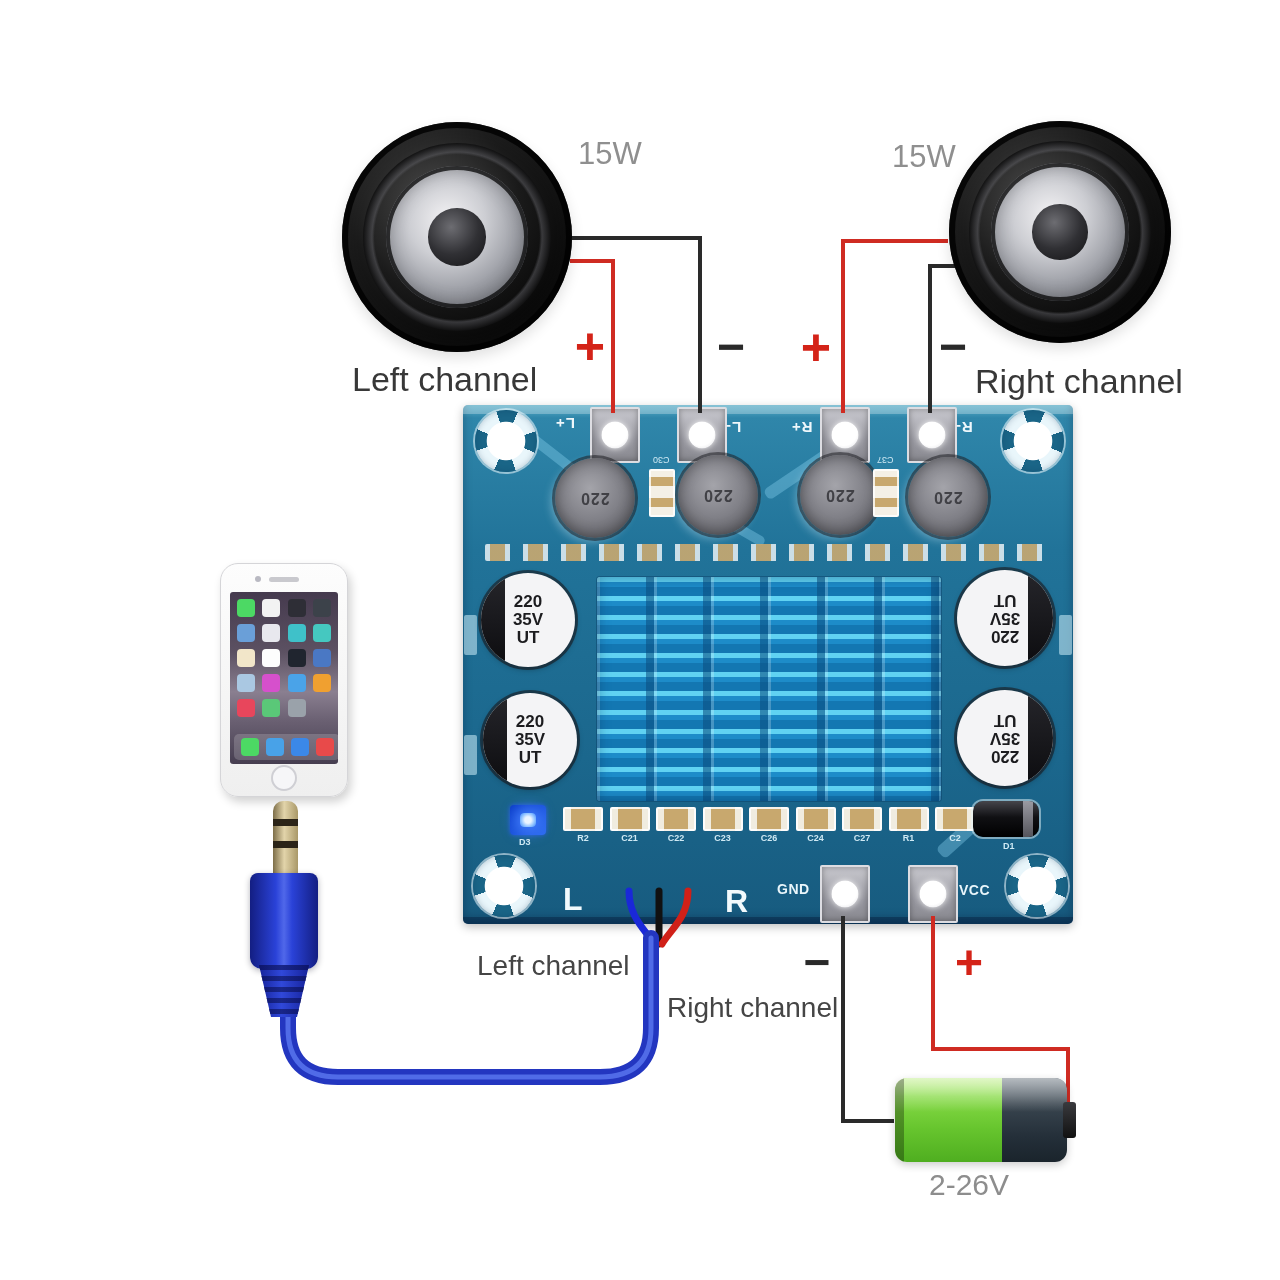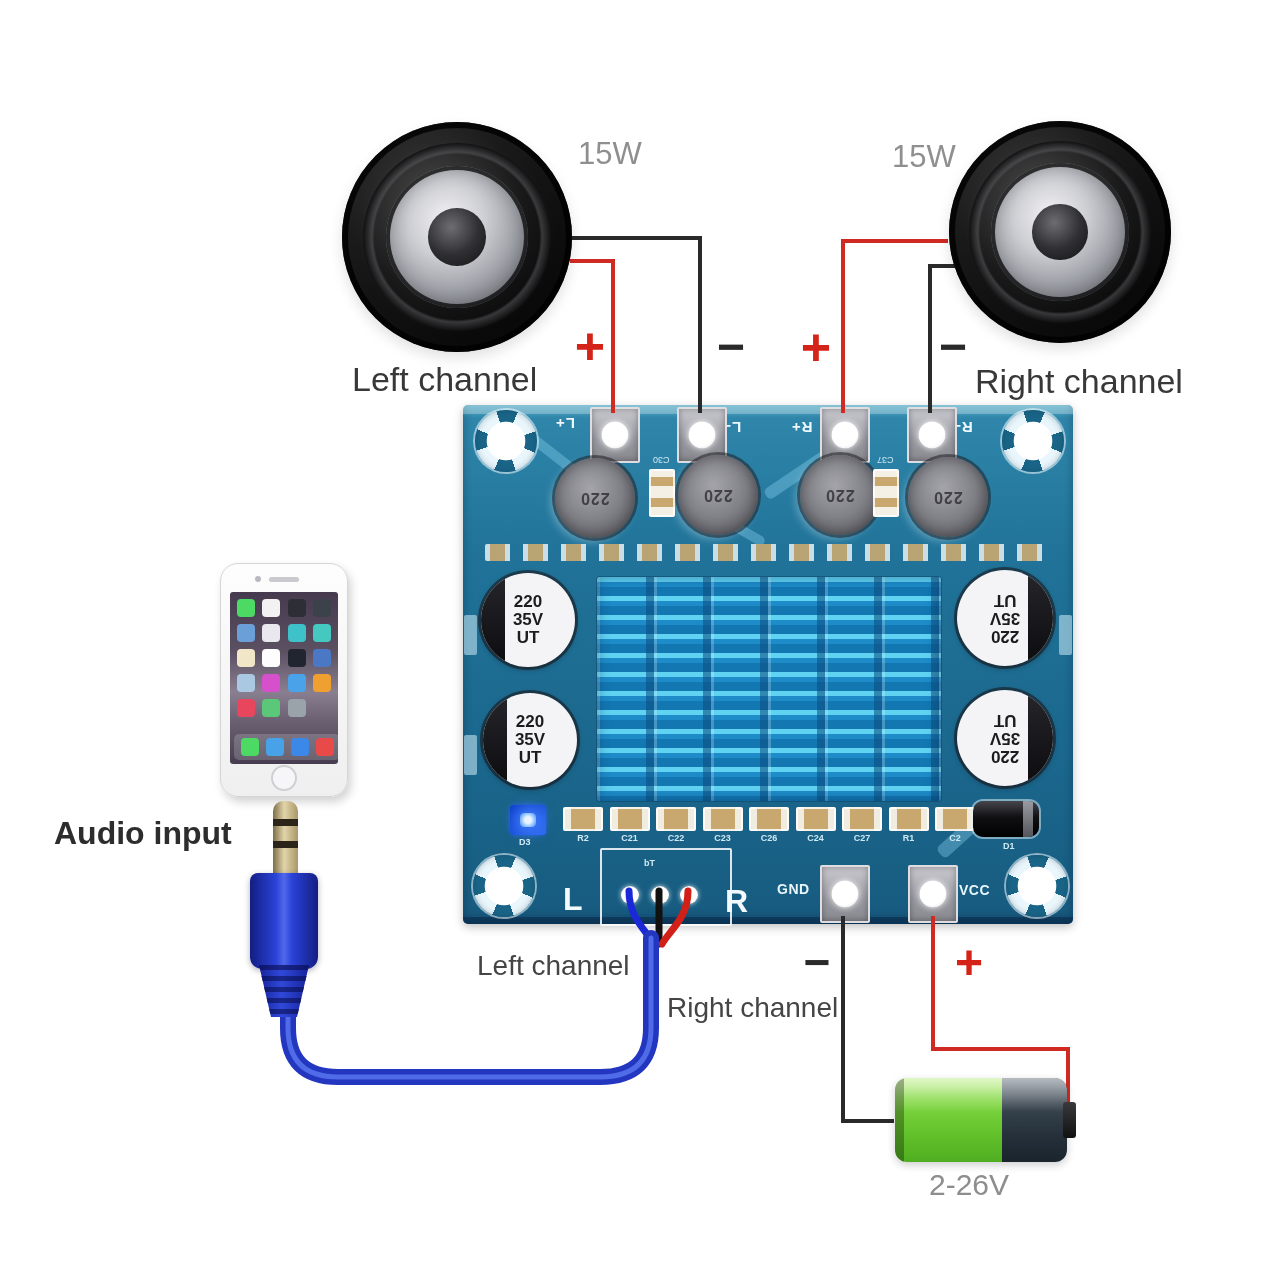--- a/index.html
+++ b/index.html
@@ -251,26 +251,20 @@
           <div class="smdbody"></div>
           <div class="smdlabel">C2</div>
         </div>
     </div>
 
     <div class="diode" style="left:510px;top:396px;">
         <i></i>
       </div>
     <div class="silk-sm" style="left:540px;top:436px;font-weight:bold;">D1</div>
 
-    <div class="hbox" style="left:137px;top:443px;width:128px;height:74px;">
-      <div class="silk-sm" style="left:42px;top:8px;font-weight:bold;">bT</div>
-      <div class="pin" style="left:19px;top:36px;"></div>
-      <div class="pin" style="left:49px;top:36px;"></div>
-      <div class="pin" style="left:78px;top:36px;"></div>
-    </div>
     <div class="bigletter" style="left:100px;top:476px;">L</div>
     <div class="bigletter" style="left:262px;top:478px;">R</div>
 
     <div class="padlabel" style="left:314px;top:476px;">GND</div>
     <div class="pad" style="left:357px;top:460px;height:54px;">
         <div class="hole"></div>
       </div>
     <div class="pad" style="left:445px;top:460px;height:54px;">
         <div class="hole"></div>
       </div>
@@ -352,21 +346,20 @@
       <div class="gloss"></div>
       <div class="capL"></div>
     </div>
     <div class="nub"></div>
   </div>
 
   <div class="lbl" style="left:578px;top:136px;font-size:31px;color:#8f8f8f;z-index:5;">15W</div>
   <div class="lbl" style="left:892px;top:139px;font-size:31px;color:#8f8f8f;z-index:5;">15W</div>
   <div class="lbl" style="left:352px;top:360px;font-size:34px;color:#383838;z-index:5;">Left channel</div>
   <div class="lbl" style="left:975px;top:362px;font-size:34px;color:#383838;z-index:5;">Right channel</div>
-  <div class="lbl" style="left:54px;top:815px;font-size:32px;font-weight:bold;color:#2d2d2d;z-index:5;">Audio input</div>
   <div class="lbl" style="left:477px;top:950px;font-size:28px;color:#454545;z-index:5;">Left channel</div>
   <div class="lbl" style="left:667px;top:992px;font-size:28px;color:#454545;z-index:5;">Right channel</div>
   <div class="lbl" style="left:929px;top:1168px;font-size:30px;color:#8d8d8d;z-index:5;">2-26V</div>
 
   <div class="sign" style="left:590px;top:346px;font-size:52px;color:#d42318;z-index:5;">+</div>
   <div class="sign" style="left:731px;top:347px;font-size:48px;color:#2a2a2a;z-index:5;">−</div>
   <div class="sign" style="left:816px;top:347px;font-size:52px;color:#d42318;z-index:5;">+</div>
   <div class="sign" style="left:953px;top:347px;font-size:48px;color:#2a2a2a;z-index:5;">−</div>
   <div class="sign" style="left:817px;top:962px;font-size:46px;color:#2a2a2a;z-index:5;">−</div>
   <div class="sign" style="left:969px;top:963px;font-size:48px;color:#d42318;z-index:5;">+</div>

